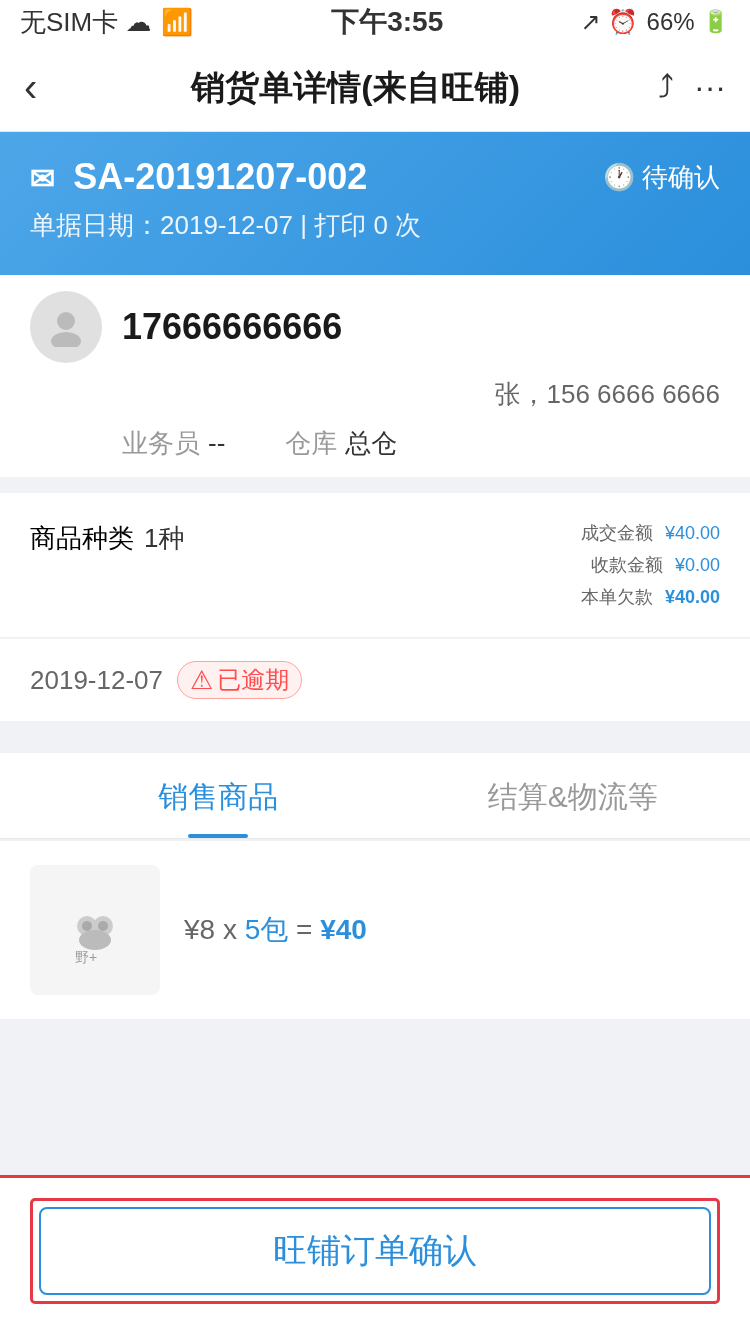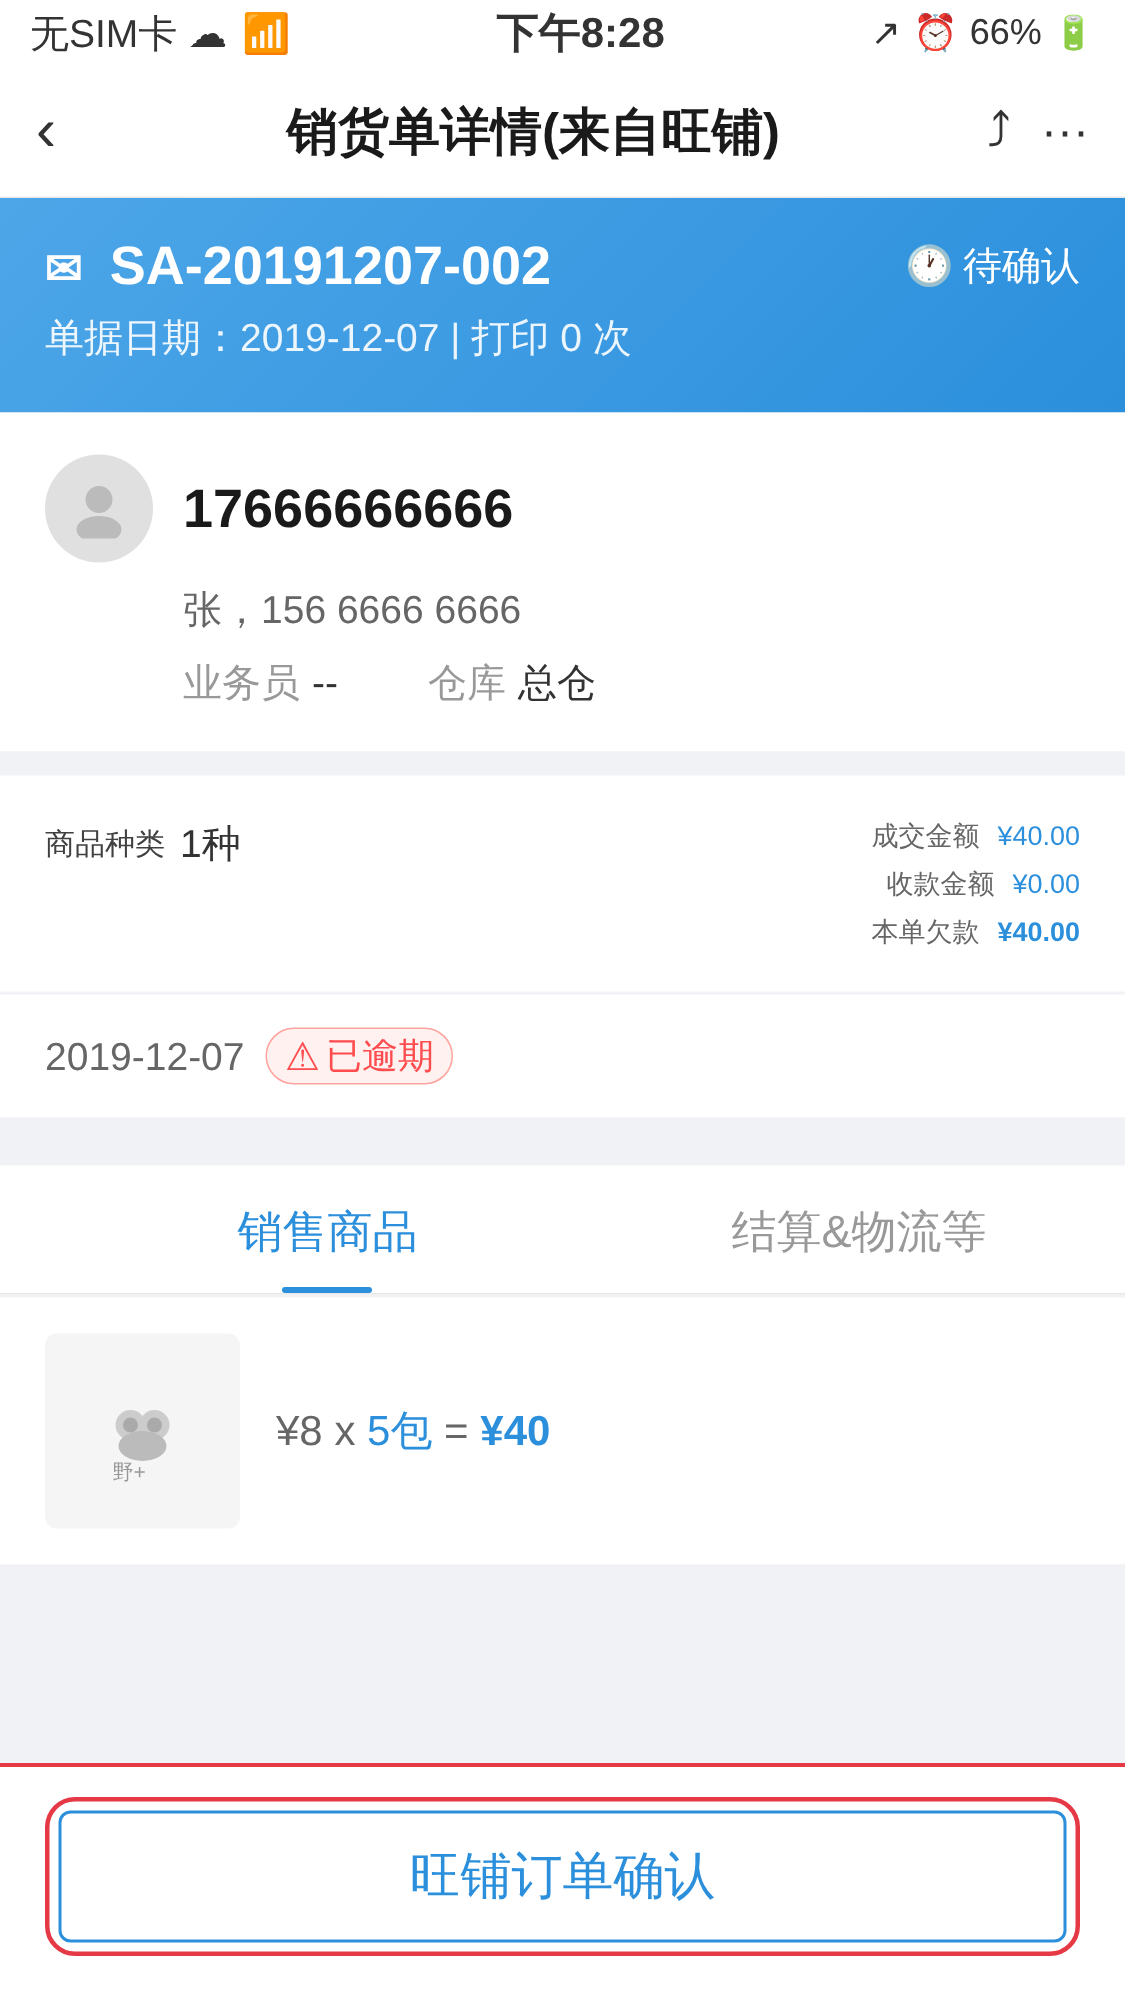--- a/index.html
+++ b/index.html
@@ -83,21 +83,22 @@
       color: #fff;
     }
     .order-date {
       font-size: 26px;
       color: rgba(255,255,255,0.9);
     }
     
     .customer-card {
       background: #fff;
       margin-top: 0;
-      padding: 28px 30px;
+      padding: 16px 30px;
+      text-align: right;
     }
     .customer-top {
       display: flex;
       align-items: center;
       gap: 20px;
       margin-bottom: 14px;
     }
     .customer-avatar {
       width: 72px;
       height: 72px;
@@ -141,21 +142,21 @@
     .summary-card {
       background: #fff;
       padding: 28px 30px;
     }
     .summary-row {
       display: flex;
       align-items: flex-start;
       justify-content: space-between;
     }
     .summary-type { display: flex; align-items: center; gap: 10px; }
-    .summary-type-label { color: #404040; font-size: 20px; }
+    .summary-type-label { color: #000000; font-size: 26px; }
     .summary-type-value { color: #333; font-size: 26px; }
     .summary-right {
       display: flex;
       flex-direction: column;
       align-items: flex-end;
       gap: 8px;
     }
     .summary-amount-row {
       display: flex;
       align-items: center;
@@ -282,33 +283,33 @@
       color: #2b8fdc;
       font-size: 34px;
       font-weight: 500;
       cursor: pointer;
       display: flex;
       align-items: center;
       justify-content: center;
     }
     .confirm-btn-outer {
       border: 3px solid #e63946;
-      border-radius: 20px;
+      border-radius: 5px;
       padding: 6px;
     }
   </style>
 </head>
 <body>
 
 <div class="status-bar">
   <div class="status-left">
     <span>无SIM卡 ☁</span>
     <span>📶</span>
   </div>
-  <div class="status-center">下午8:28</div>
+  <div class="status-center">下午3:55</div>
   <div class="status-right">
     <span>↗</span>
     <span>⏰</span>
     <span>66%</span>
     <span style="font-size:22px;">🔋</span>
   </div>
 </div>
 
 <div class="nav-bar">
   <span class="nav-back">‹</span>

